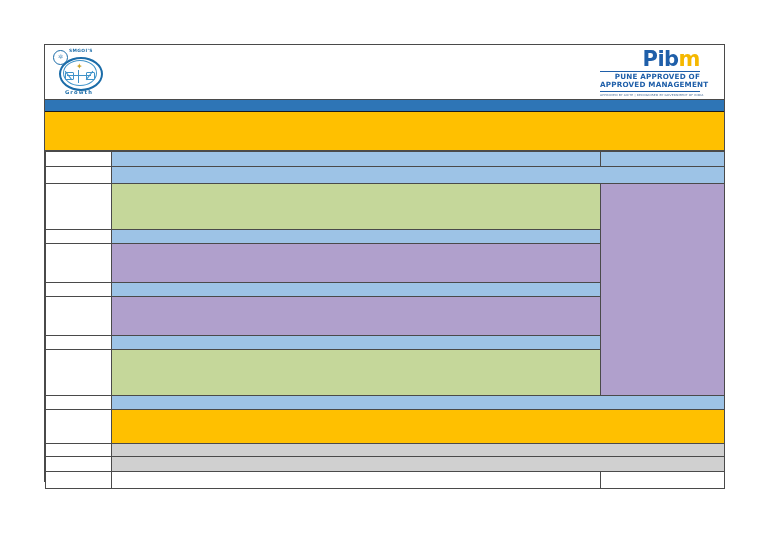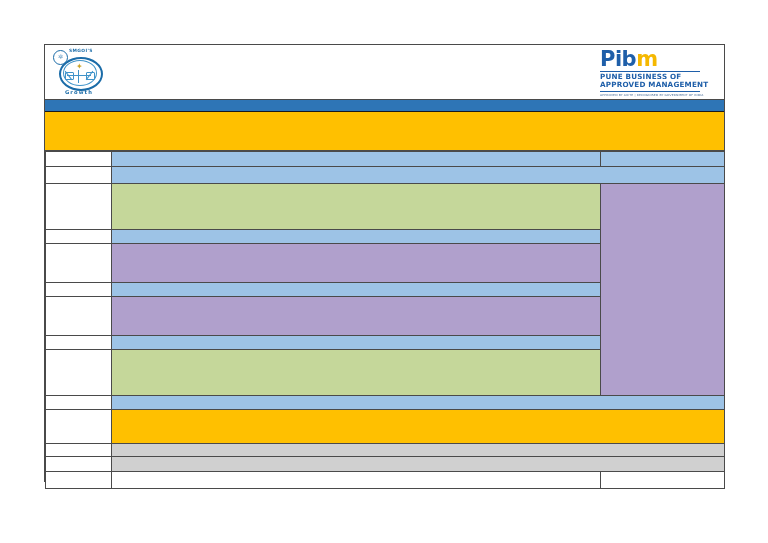--- a/index.html
+++ b/index.html
@@ -29,21 +29,21 @@
     border-bottom:1px solid #4a4a4a;
     box-sizing:border-box;
   }
   .logo-left{
     position:absolute;left:4px;top:1px;
     width:62px;height:52px;
   }
   .logo-right{
     position:absolute;right:24px;top:3px;
     width:100px;height:48px;
-    text-align:left;
+    text-align:right;
   }
   .pibm-word{
     font-family:"DejaVu Sans", sans-serif;
     font-weight:bold;
     font-size:21px;
     letter-spacing:-0.5px;
     line-height:22px;
     color:#1f5fa9;
   }
   .pibm-word .m{color:#f5b800;}
@@ -171,21 +171,21 @@
           <div class="chip"></div>
           <div class="chip2"></div>
           <div class="star">✦</div>
           <div class="botword">Growth</div>
         </div>
       </div>
 
       <div class="logo-right">
         <div class="pibm-word"><span>Pib</span><span class="m">m</span></div>
         <div class="pibm-rule"></div>
-        <div class="pibm-sub1">PUNE BUSINESS OF</div>
+        <div class="pibm-sub1">PUNE APPROVED OF</div>
         <div class="pibm-sub2">APPROVED MANAGEMENT</div>
         <div class="pibm-rule"></div>
         <div class="pibm-sub3">APPROVED BY AICTE  |  RECOGNISED BY GOVERNMENT OF INDIA</div>
       </div>
     </div>
 
     <div class="bar bar-blue"></div>
     <div class="bar bar-yellow"></div>
 
     <table class="grid">

